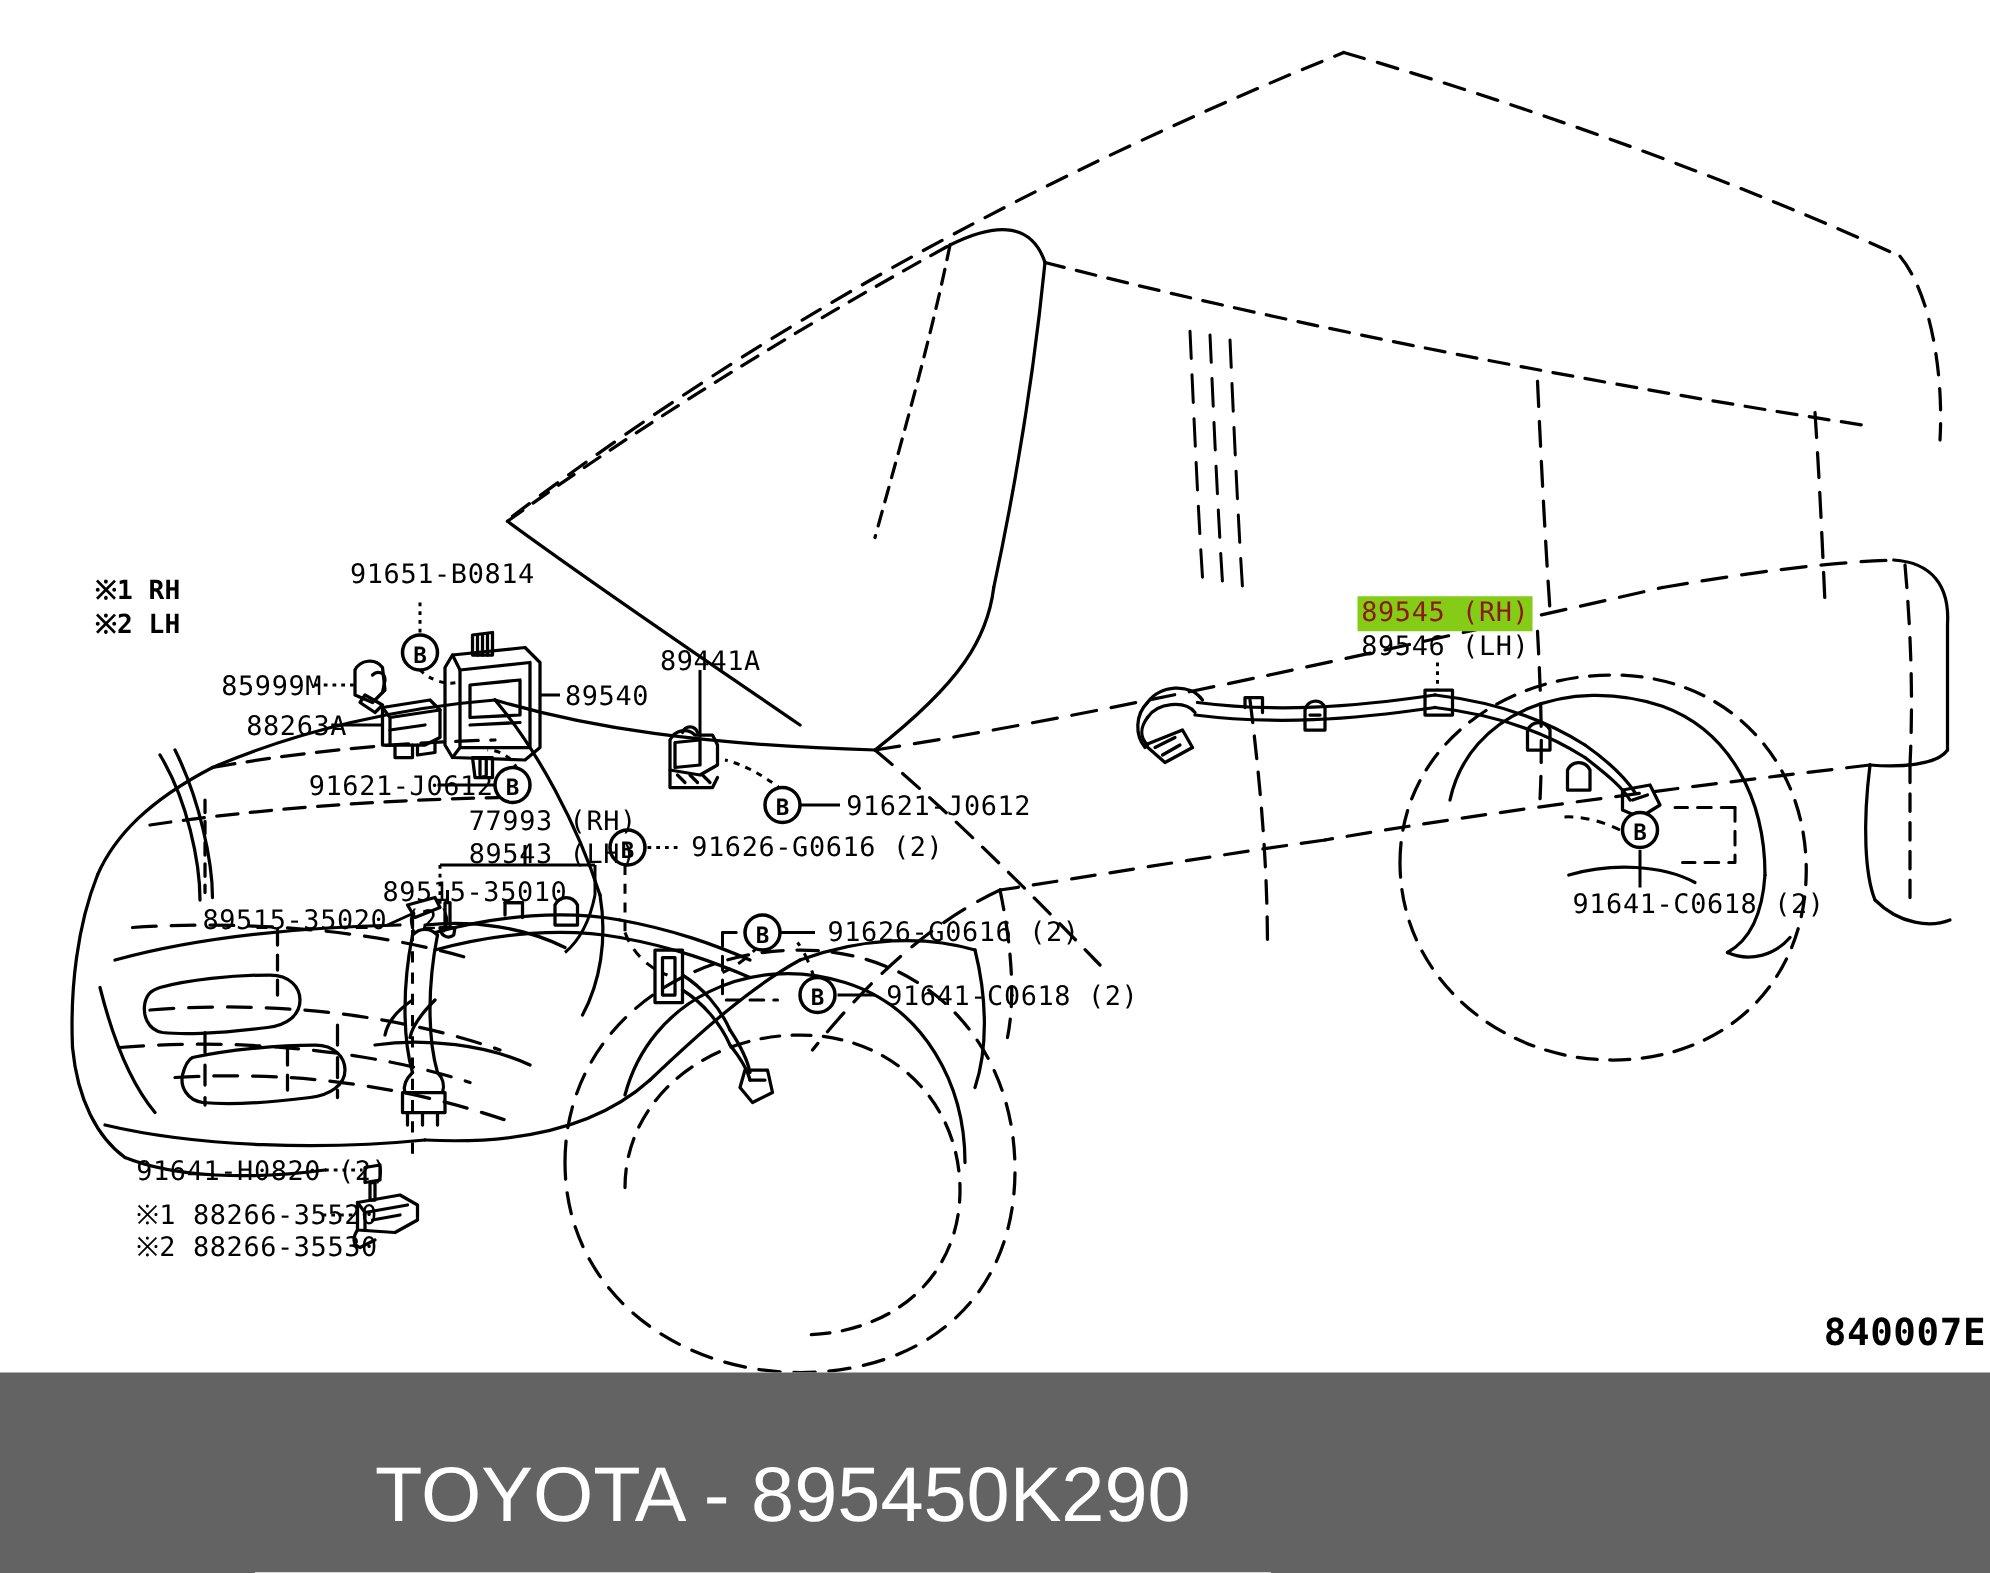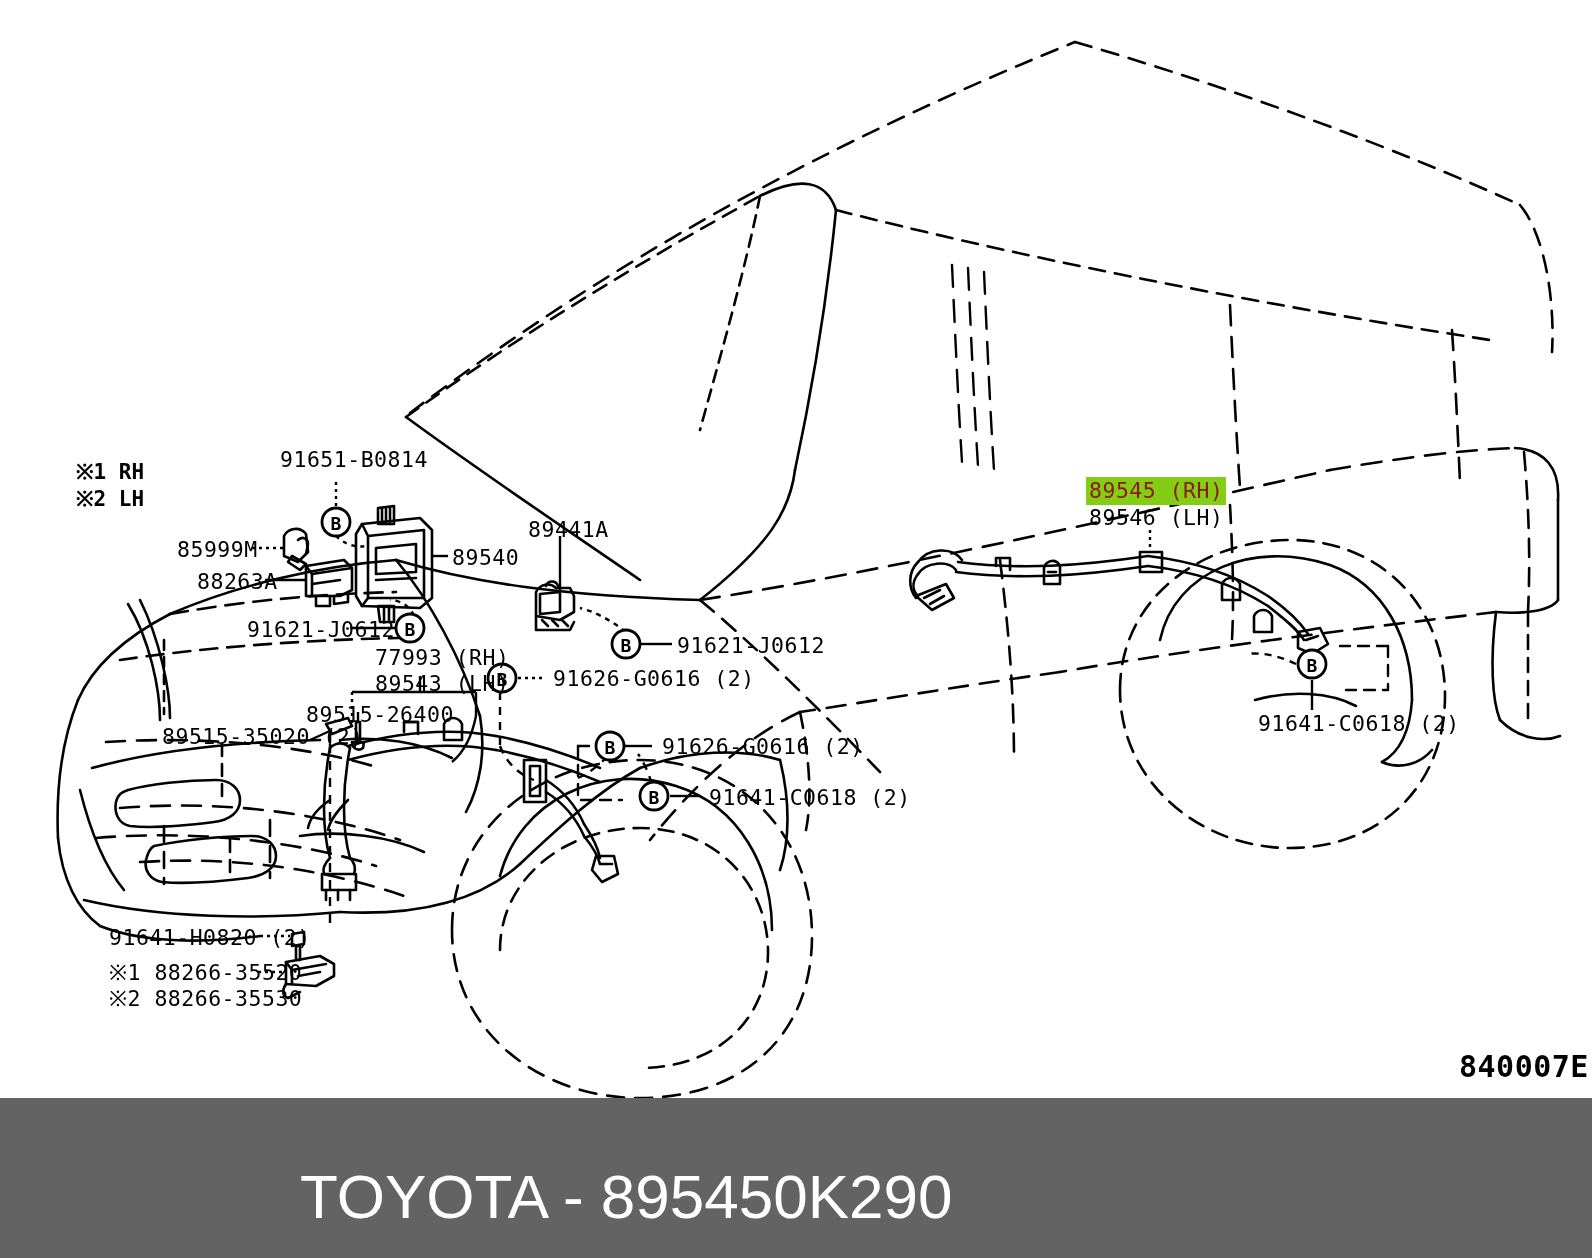--- a/index.html
+++ b/index.html
@@ -413,21 +413,21 @@
 
   <div class="lbl" style="left:528px;top:517px;">89441A</div>
 
   <div class="lbl" style="left:247px;top:617px;">91621-J0612</div>
 
   <div class="lbl" style="left:677px;top:633px;">91621-J0612</div>
 
   <div class="lbl" style="left:375px;top:645px;">77993 (RH)</div>
   <div class="lbl" style="left:375px;top:671px;">89543 (LH)</div>
 
-  <div class="lbl" style="left:306px;top:702px;">89515-26400</div>
+  <div class="lbl" style="left:306px;top:702px;">89515-35010</div>
 
   <div class="lbl" style="left:162px;top:724px;">89515-35020 (2)</div>
 
   <div class="lbl" style="left:553px;top:666px;">91626-G0616 (2)</div>
 
   <div class="lbl" style="left:662px;top:734px;">91626-G0616 (2)</div>
 
   <div class="lbl" style="left:709px;top:785px;">91641-C0618 (2)</div>
 
   <div class="lbl" style="left:1258px;top:711px;">91641-C0618 (2)</div>

